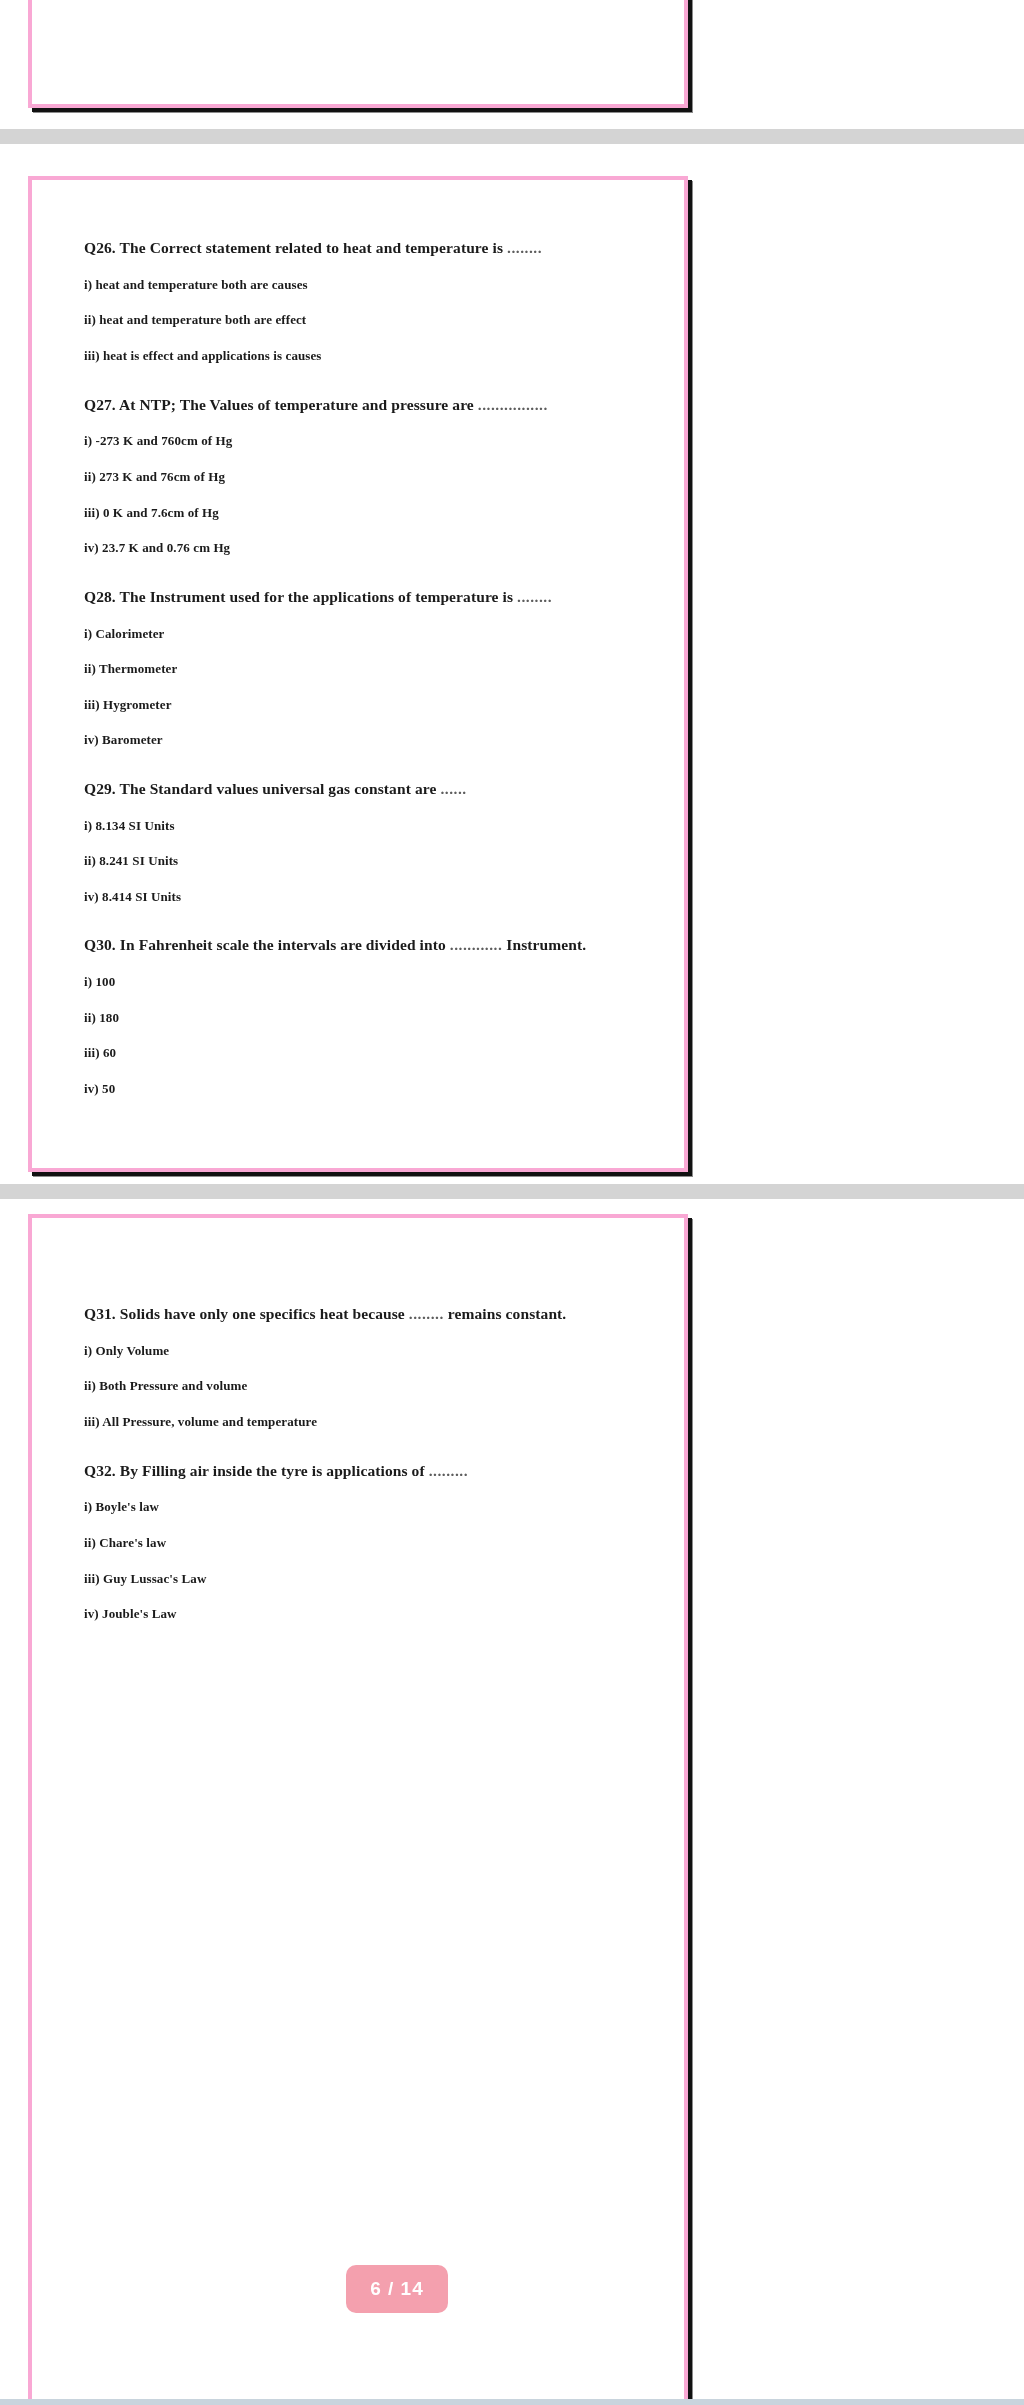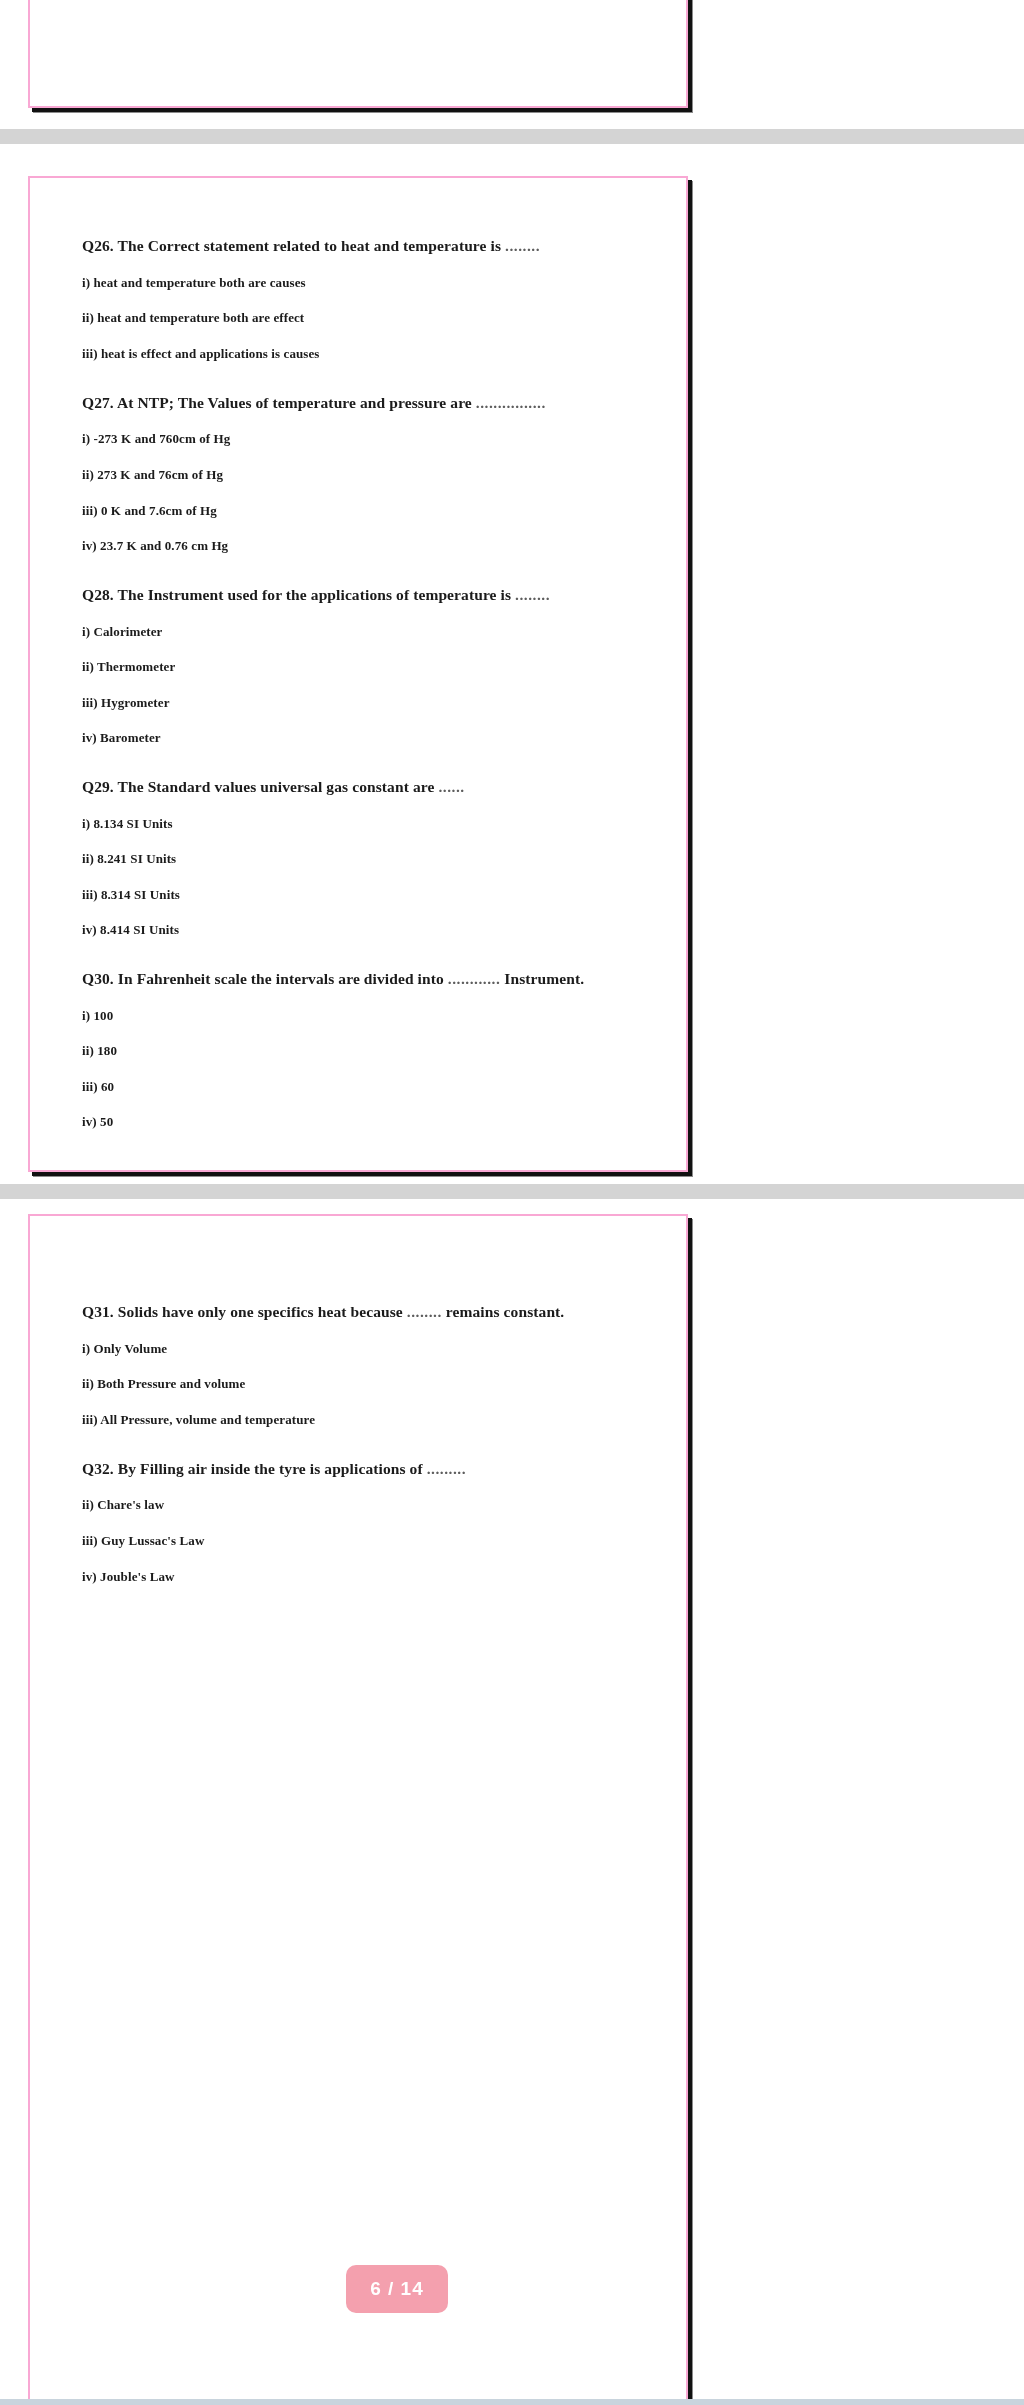--- a/index.html
+++ b/index.html
@@ -22,21 +22,21 @@
     inset: 0;
     background: #ffffff;
   }
 
   
   .page {
     position: absolute;
     left: 28px;
     width: 660px;
     background: #ffffff;
-    border: 2px solid #f9a8d4;
+    border: 4px solid #f9a8d4;
     box-shadow: 4px 4px 0 0 #111111, 5px 5px 0 0 #8c8c8c;
     box-sizing: border-box;
   }
   .page-inner {
     position: relative;
     width: 100%;
     height: 100%;
     padding: 0 52px;
     box-sizing: border-box;
   }
@@ -162,21 +162,20 @@
         <p class="opt">i) Calorimeter</p>
         <p class="opt">ii) Thermometer</p>
         <p class="opt">iii) Hygrometer</p>
         <p class="opt">iv) Barometer</p>
       </div>
 
       <div class="qblock">
         <p class="qstem"><span>Q29. The Standard values universal gas constant are</span> <span class="blank">......</span></p>
         <p class="opt">i) 8.134 SI Units</p>
         <p class="opt">ii) 8.241 SI Units</p>
-        <p class="opt">iii) 8.314 SI Units</p>
         <p class="opt">iv) 8.414 SI Units</p>
       </div>
 
       <div class="qblock">
         <p class="qstem"><span>Q30. In Fahrenheit scale the intervals are divided into</span> <span class="blank">............</span> <span>Instrument.</span></p>
         <p class="opt">i) 100</p>
         <p class="opt">ii) 180</p>
         <p class="opt">iii) 60</p>
         <p class="opt">iv) 50</p>
       </div>
@@ -191,20 +190,21 @@
 
       <div class="qblock">
         <p class="qstem"><span>Q31. Solids have only one specifics heat because</span> <span class="blank">........</span> <span>remains constant.</span></p>
         <p class="opt">i) Only Volume</p>
         <p class="opt">ii) Both Pressure and volume</p>
         <p class="opt">iii) All Pressure, volume and temperature</p>
       </div>
 
       <div class="qblock">
         <p class="qstem"><span>Q32. By Filling air inside the tyre is applications of</span> <span class="blank">.........</span></p>
+        <p class="opt">i) Boyle's law</p>
         <p class="opt">ii) Chare's law</p>
         <p class="opt">iii) Guy Lussac's Law</p>
         <p class="opt">iv)  Jouble's Law</p>
       </div>
     </div>
   </div>
 
   <div class="page-badge">6 / 14</div>
 
   <div class="bottom-bar"></div>

